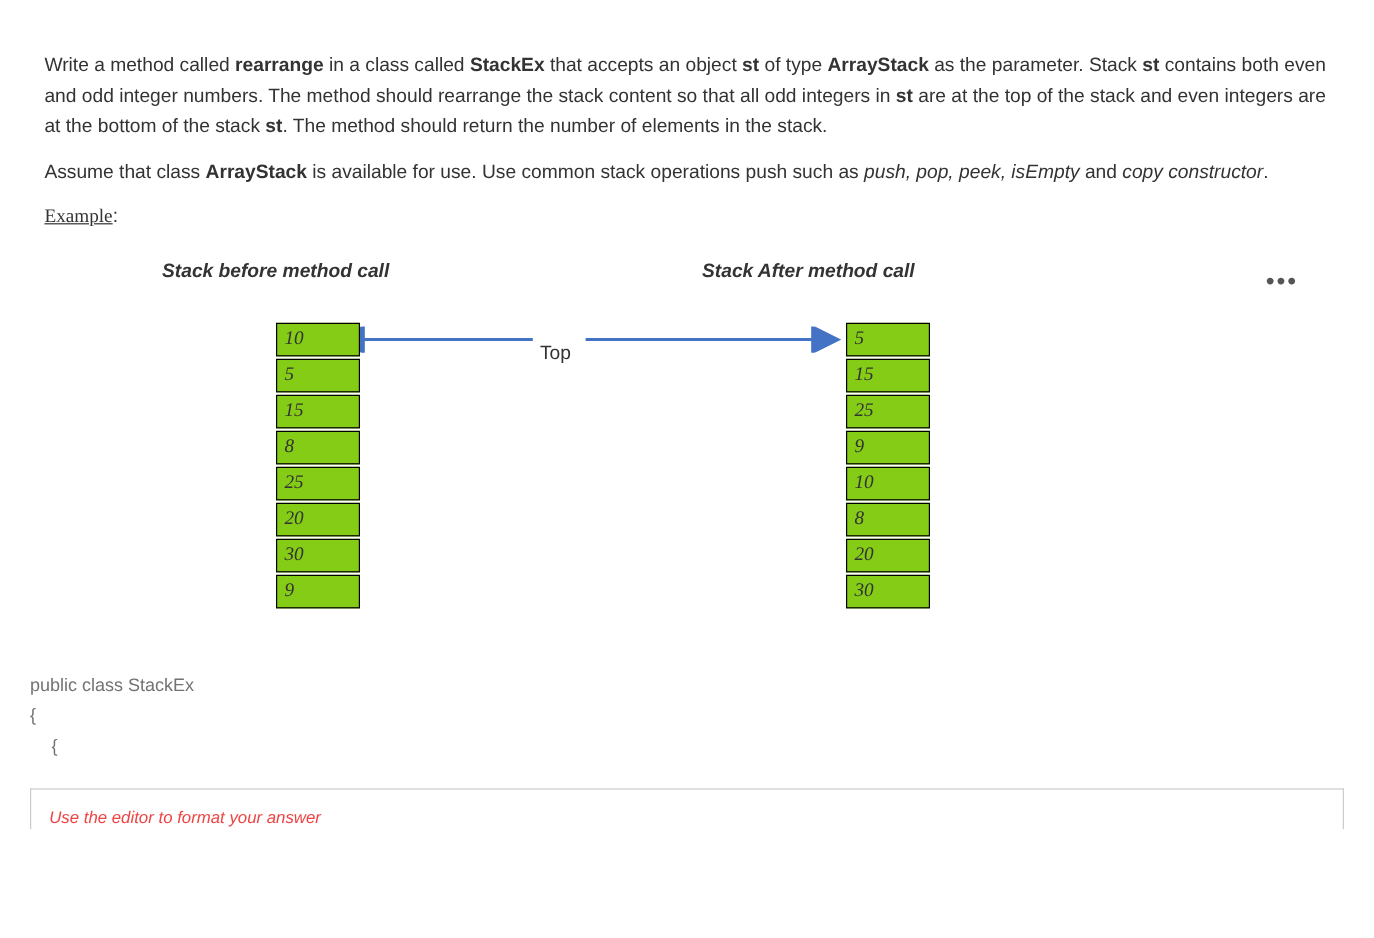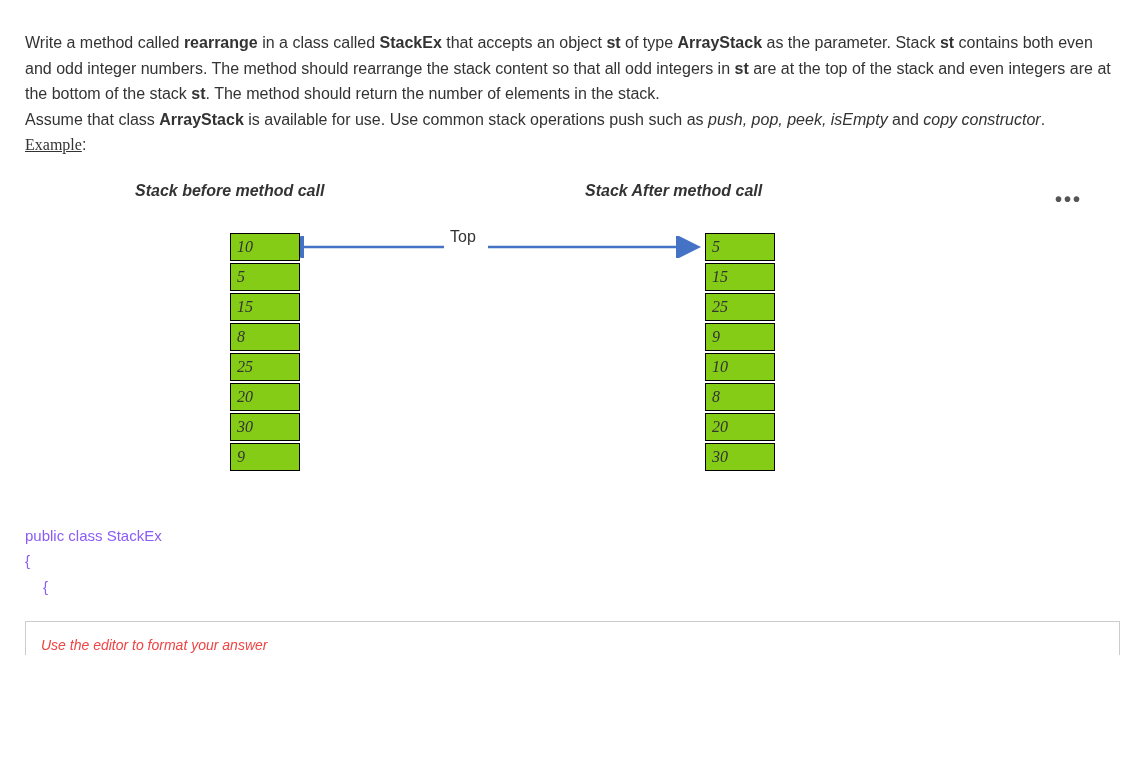--- a/index.html
+++ b/index.html
@@ -13,21 +13,21 @@
       color: #333;
       line-height: 1.6;
       padding: 30px 25px;
       background: #fff;
       width: 1145px;
     }
     .description {
       margin-bottom: 6px;
     }
     .description p {
-      margin: 0;
+      margin: 12px;
     }
     .italic {
       font-style: italic;
       text-align: right;
     }
     .underline {
       text-decoration: underline;
       font-family: Liberation Serif, serif;
     }
     .diagram-area {
@@ -84,36 +84,36 @@
       justify-content: flex-start;
       padding-left: 6px;
       font-family: 'Times New Roman', Times, serif;
       font-style: italic;
       font-size: 16px;
       margin-bottom: 2px;
       background: #84cc16;
     }
     .top-label {
       position: absolute;
-      top: 46px;
+      top: 68px;
       left: 425px;
       font-size: 16px;
       font-family: Arial, sans-serif;
     }
     .arrow-svg {
       position: absolute;
       top: 58px;
       left: 251px;
       width: 428px;
       height: 22px;
     }
     .code-block {
       font-family: 'Segoe UI', Tahoma, Arial, sans-serif;
       font-size: 15px;
-      color: #8b5cf6;
+      color: #737373;
       line-height: 1.7;
       margin-top: 5px;
     }
     .code-line {
       display: block;
     }
     .indent1 {
       padding-left: 18px;
     }
     .editor-placeholder {

